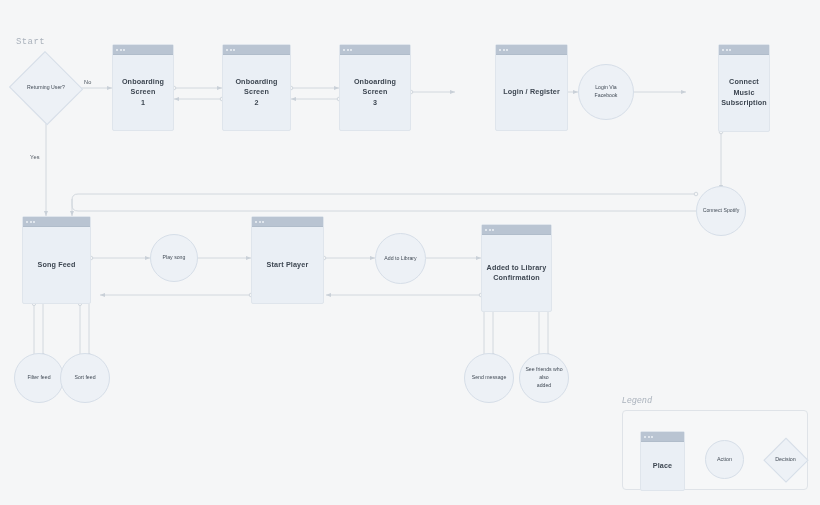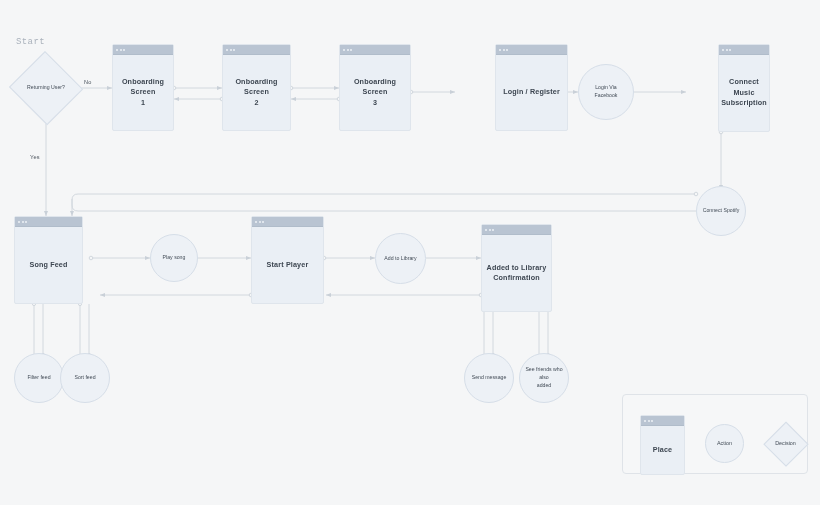--- a/index.html
+++ b/index.html
@@ -284,21 +284,21 @@
         <i></i>
         <i></i>
         <i></i>
       </div>
     <div class="place-label">Connect Music
 Subscription</div>
   </div>
 
   <div class="action" style="left:696px; top:186px; width:50px; height:50px;">Connect Spotify</div>
 
-  <div class="place" style="left:14px; top:216px; width:69px; height:88px;justify-content:space-between;">
+  <div class="place" style="left:22px; top:216px; width:69px; height:88px;justify-content:space-between;">
     <div class="titlebar">
         <i></i>
         <i></i>
         <i></i>
       </div>
     <div class="place-label">Song Feed</div>
   </div>
 
   <div class="action" style="left:150px; top:234px; width:48px; height:48px;">Play song</div>
 
@@ -327,21 +327,21 @@
 
   <div class="action" style="left:60px; top:353px; width:50px; height:50px;">Sort feed</div>
 
   <div class="action" style="left:464px; top:353px; width:50px; height:50px;">Send message</div>
 
   <div class="action" style="left:519px; top:353px; width:50px; height:50px;">See friends who also
 added</div>
 
   <div id="legend-title" style="left:622px; top:395px;font-style:italic;">Legend</div>
 
-  <div id="legend-box" style="left:622px; top:394px; width:186px; height:80px;">
+  <div id="legend-box" style="left:622px; top:410px; width:186px; height:80px;">
 
     <div class="place" style="left:17px; top:20px; width:45px; height:60px;">
       <div class="titlebar">
           <i></i>
           <i></i>
           <i></i>
         </div>
       <div class="place-label">Place</div>
     </div>
 

